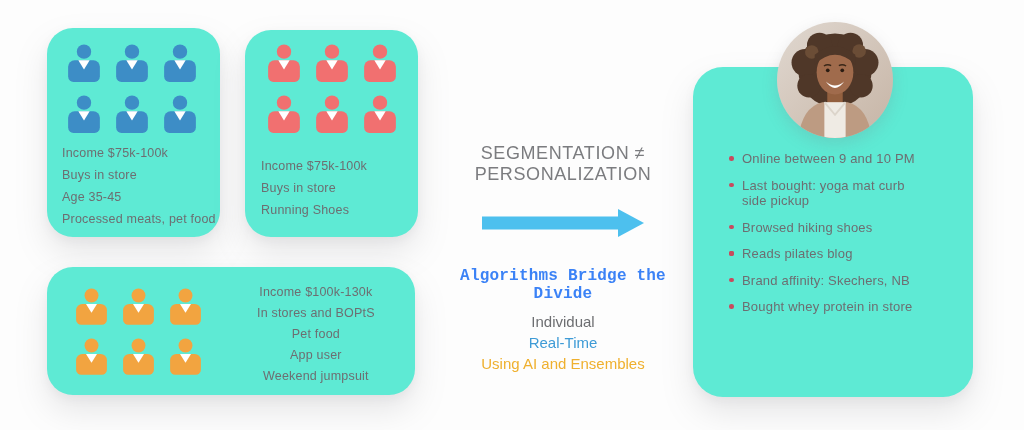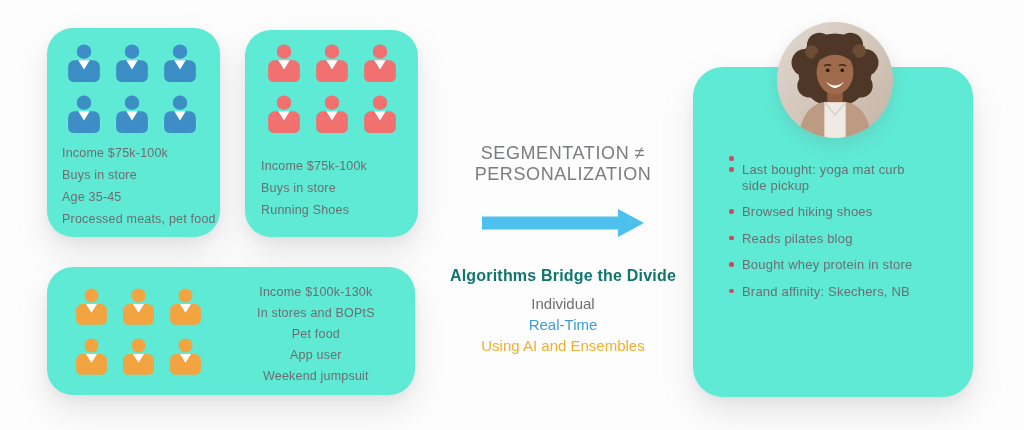--- a/index.html
+++ b/index.html
@@ -63,22 +63,23 @@
   .neq-heading{
     font-size:18px;
     letter-spacing:0.6px;
     color:#7B7C7F;
   }
   .arrow-svg{display:block;margin:24px auto 0 auto;}
   .bridge-heading{
     margin-top:30px;
     font-size:16px;
     font-weight:bold;
-    color:#0f766e;
+    color:#3b82f6;
     letter-spacing:0.2px;
+    font-family:Liberation Mono, monospace;
   }
   .center-line{font-size:15px;line-height:18px;margin-top:10px;}
   .line-individual{color:#6D6E71;}
   .line-realtime{color:#3E9BD6;margin-top:3px;}
   .line-ensembles{color:#EFB02E;margin-top:3px;}
 
   .avatar{
     position:absolute;left:777px;top:22px;width:116px;height:116px;
     border-radius:50%;
     overflow:hidden;
@@ -215,27 +216,27 @@
       <polygon points="136,0 162,14 136,28" fill="#4DC0EE"></polygon>
     </svg>
     <div class="bridge-heading">Algorithms Bridge the Divide</div>
     <div class="center-line line-individual">Individual</div>
     <div class="center-line line-realtime">Real-Time</div>
     <div class="center-line line-ensembles">Using AI and Ensembles</div>
   </div>
 
   <section class="card card-persona">
     <ul class="traits">
-      <li><span class="dot"></span></li>
+      <li><span class="dot"></span><span>Online between 9 and 10 PM</span></li>
       <li><span class="dot"></span><span>Last bought: yoga mat curb side pickup</span></li>
       <li><span class="dot"></span><span>Browsed hiking shoes</span></li>
       <li><span class="dot"></span></li>
       <li><span class="dot"></span><span>Reads pilates blog</span></li>
+      <li><span class="dot"></span><span>Brand affinity: Skechers, NB</span></li>
       <li><span class="dot"></span><span>Bought whey protein in store</span></li>
-      <li><span class="dot"></span><span>Brand affinity: Skechers, NB</span></li>
     </ul>
   </section>
 
   <div class="avatar">
     <svg viewBox="0 0 120 120">
       <defs>
         <linearGradient id="avbg" x1="0" y1="0" x2="1" y2="1">
           <stop offset="0" stop-color="#E0D8D0"></stop>
           <stop offset="1" stop-color="#C6B4A5"></stop>
         </linearGradient>

